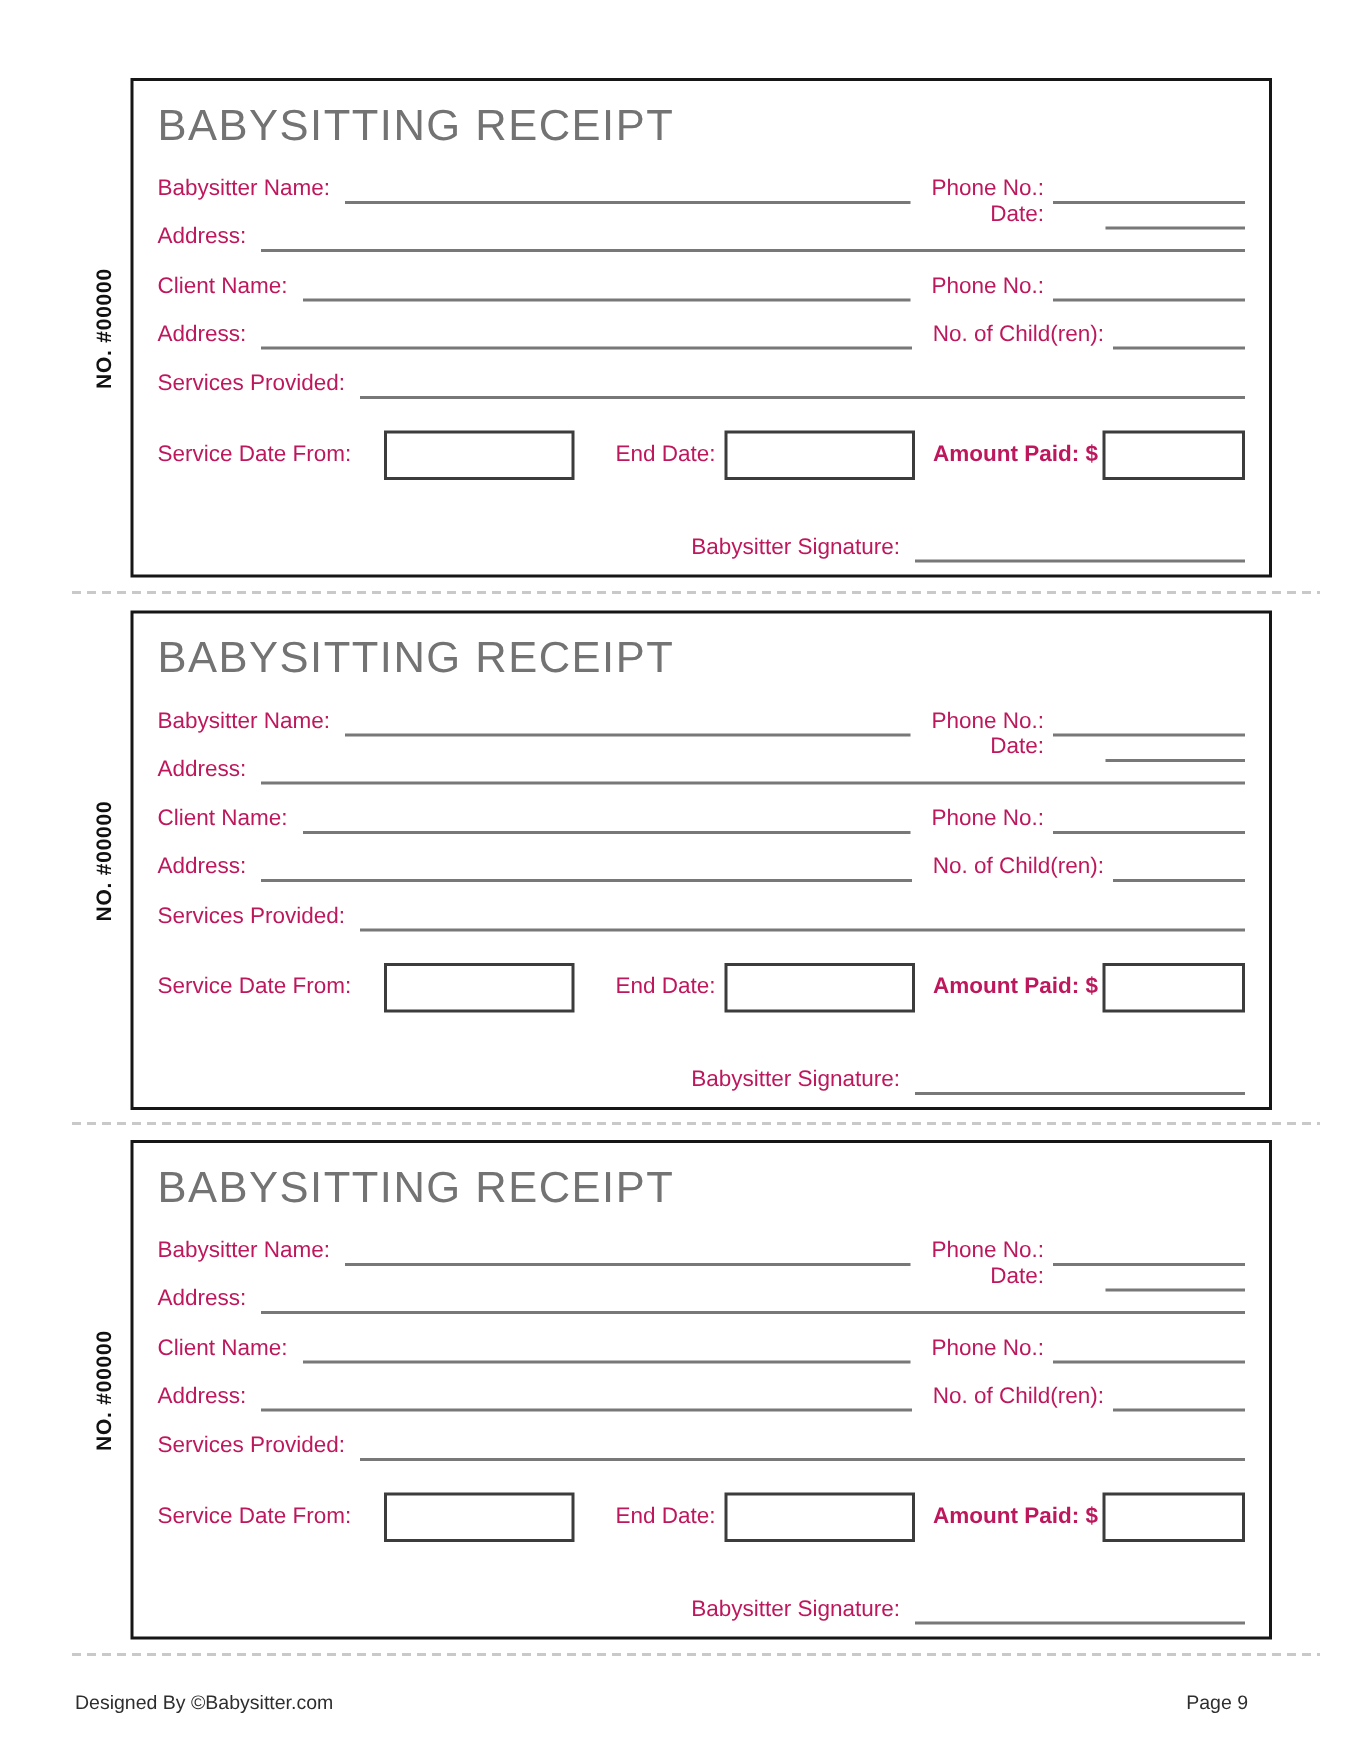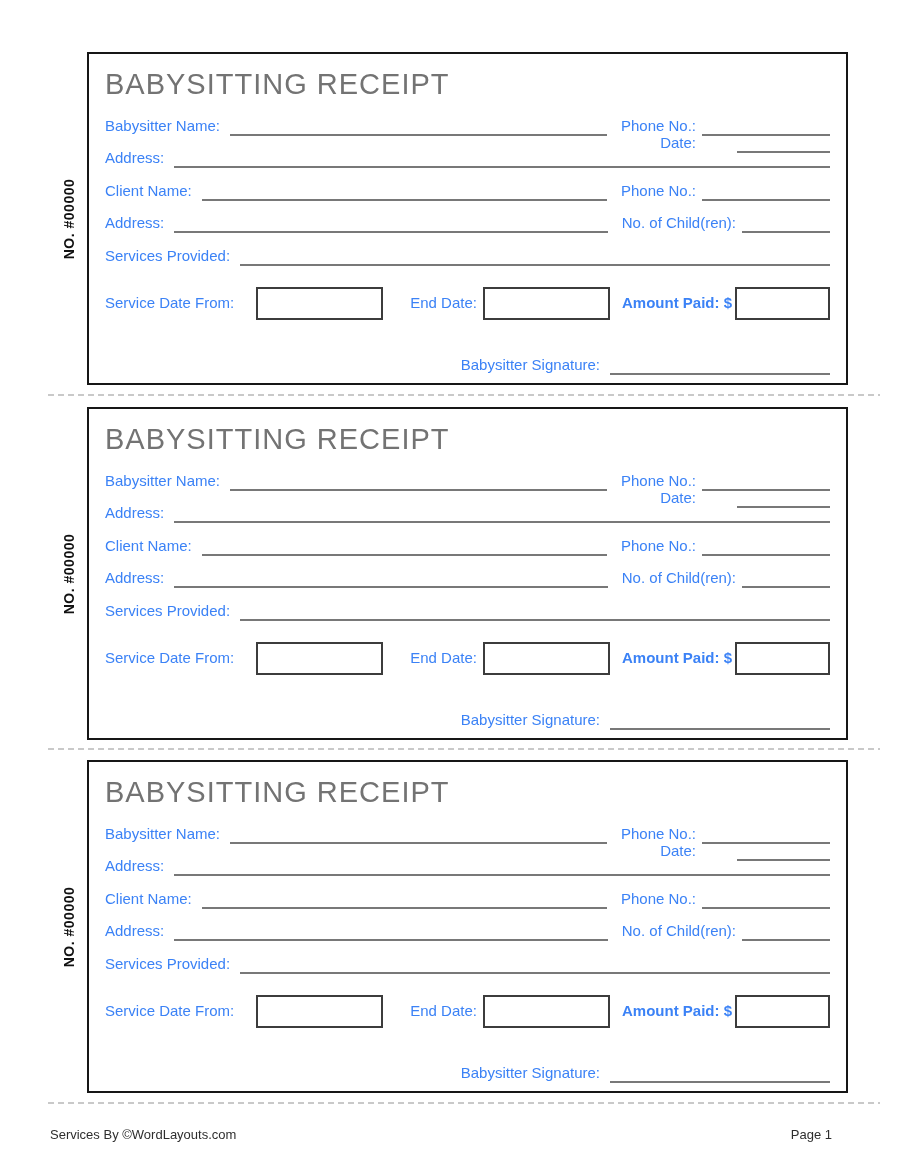--- a/index.html
+++ b/index.html
@@ -21,21 +21,21 @@
   .title { position:absolute; left:16px; top:14px; font-size:29px; font-weight:normal;
     letter-spacing:1px; color:#737373; white-space:nowrap; }
 
   .row { position:absolute; left:16px; right:16px; display:flex; align-items:flex-end; height:25px; }
   .row-date  { left:auto; right:16px; top:74px;gap:31px; }
   .row-1 { top:57px; }  .row-2 { top:89px; }  .row-3 { top:122px; }
   .row-4 { top:154px; } .row-5 { top:187px;justify-content:flex-end; }
   .row-boxes { top:233px; height:33px; align-items:center; }
   .row-sig { top:296px; justify-content:flex-end; }
 
-  .lbl { font-size:15px; color:#3b82f6; white-space:nowrap; line-height:1.25; }
+  .lbl { font-size:15px; color:#be185d; white-space:nowrap; line-height:1.25; }
   .lbl.b { font-weight:bold; }
   .gap { margin-right:10px; } .gap-s { margin-right:6px; }
 
   .fill { flex:1 1 auto; border-bottom:2px solid #787878; height:20px; min-width:30px; }
   .fill.w93  { flex:0 0 93px; }
   .fill.w128 { flex:0 0 128px; }
   .fill.w88  { flex:0 0 88px; }
   .fill.w220 { flex:0 0 220px; }
 
   .col-left  { flex:1 1 auto; display:flex; align-items:flex-end; padding-right:14px; }
@@ -290,15 +290,15 @@
       <span class="lbl gap">Babysitter Signature:</span>
       <div class="fill w220"></div>
     </div>
   </section>
 </div>
 
   <div class="perforation p0"></div>
   <div class="perforation p1"></div>
   <div class="perforation p2"></div>
 
-  <div class="footer-left">Services By ©WordLayouts.com</div>
-  <div class="footer-right">Page 1</div>
+  <div class="footer-left">Designed By ©Babysitter.com</div>
+  <div class="footer-right">Page 9</div>
 </div>
 
 </body></html>

